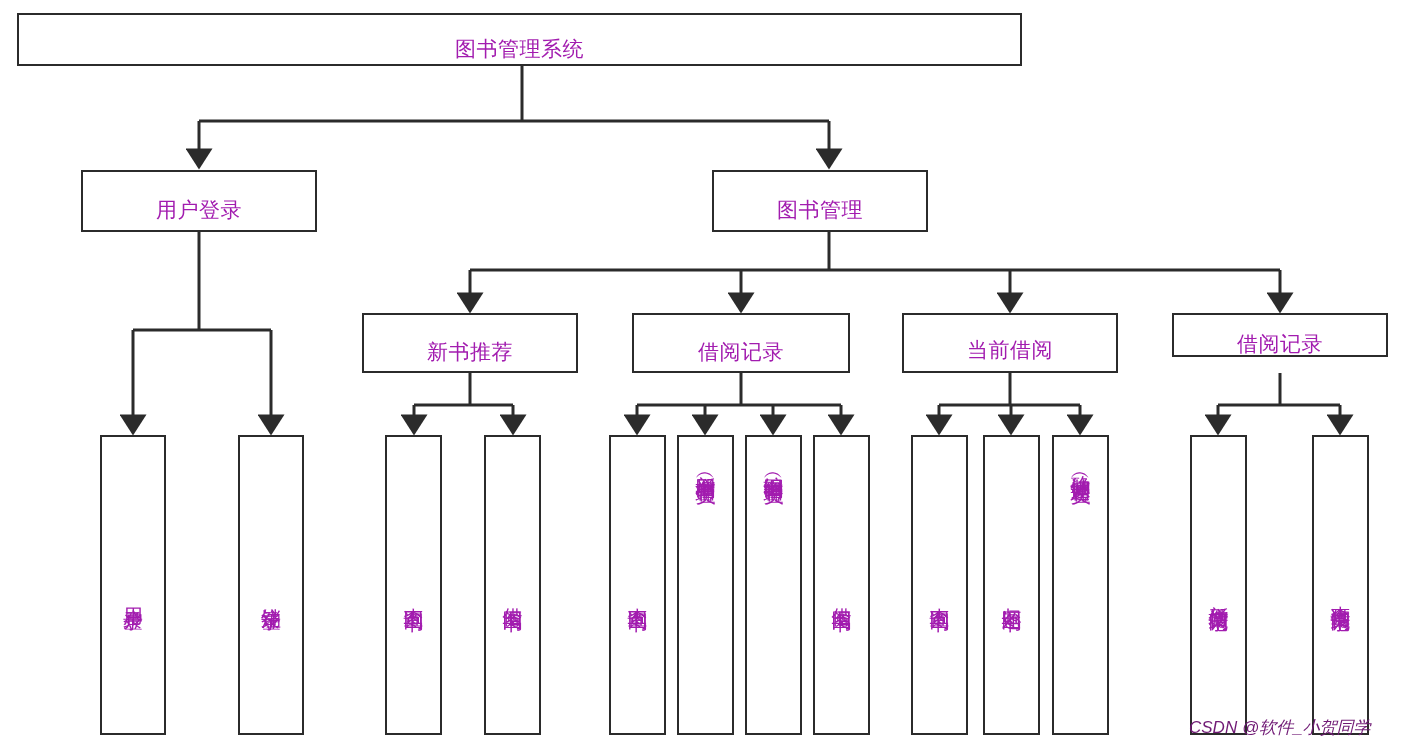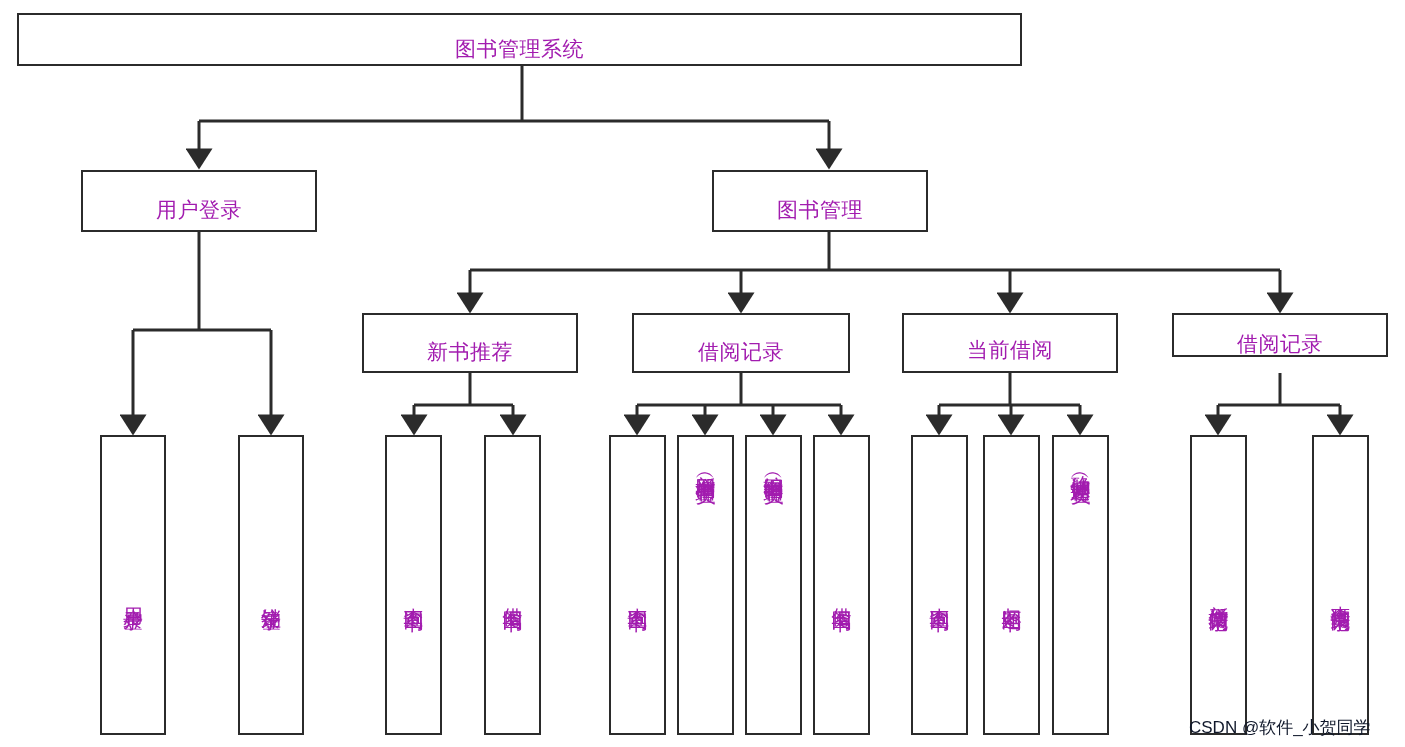--- a/index.html
+++ b/index.html
@@ -69,23 +69,24 @@
     top: 0;
     width: 1405px;
     height: 747px;
     pointer-events: none;
   }
   #watermark {
     position: absolute;
     left: 1189px;
     top: 716px;
     font-size: 17px;
-    color: #0f172a;
+    color: #701a75;
     white-space: nowrap;
     user-select: none;
+    font-style: italic;
   }
 </style>
 </head>
 <body>
 
 <div id="diagram-root">
 
   <svg id="wire-layer" viewBox="0 0 1405 747" width="1405" height="747" aria-hidden="true">
     <defs>
       <marker id="arrowhead" markerWidth="9" markerHeight="9" refX="3.2" refY="4.5" orient="auto" markerUnits="strokeWidth">

